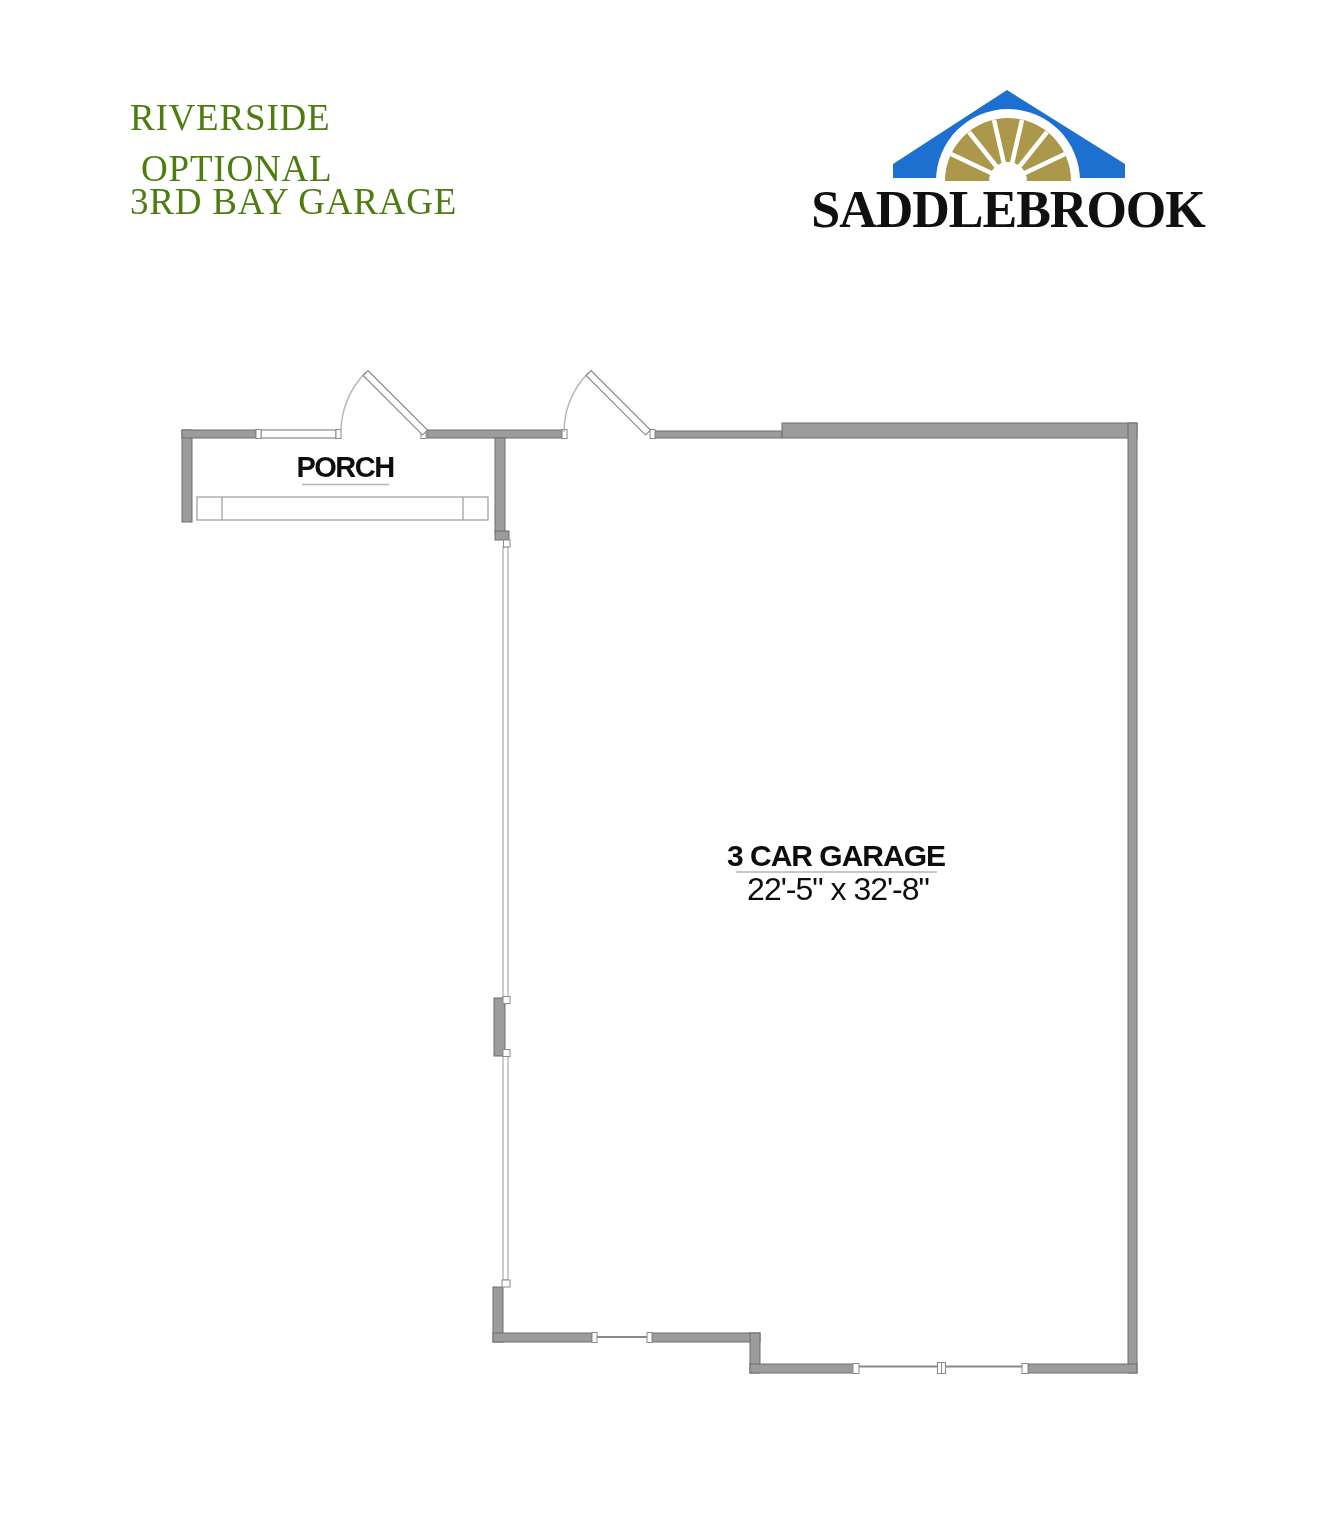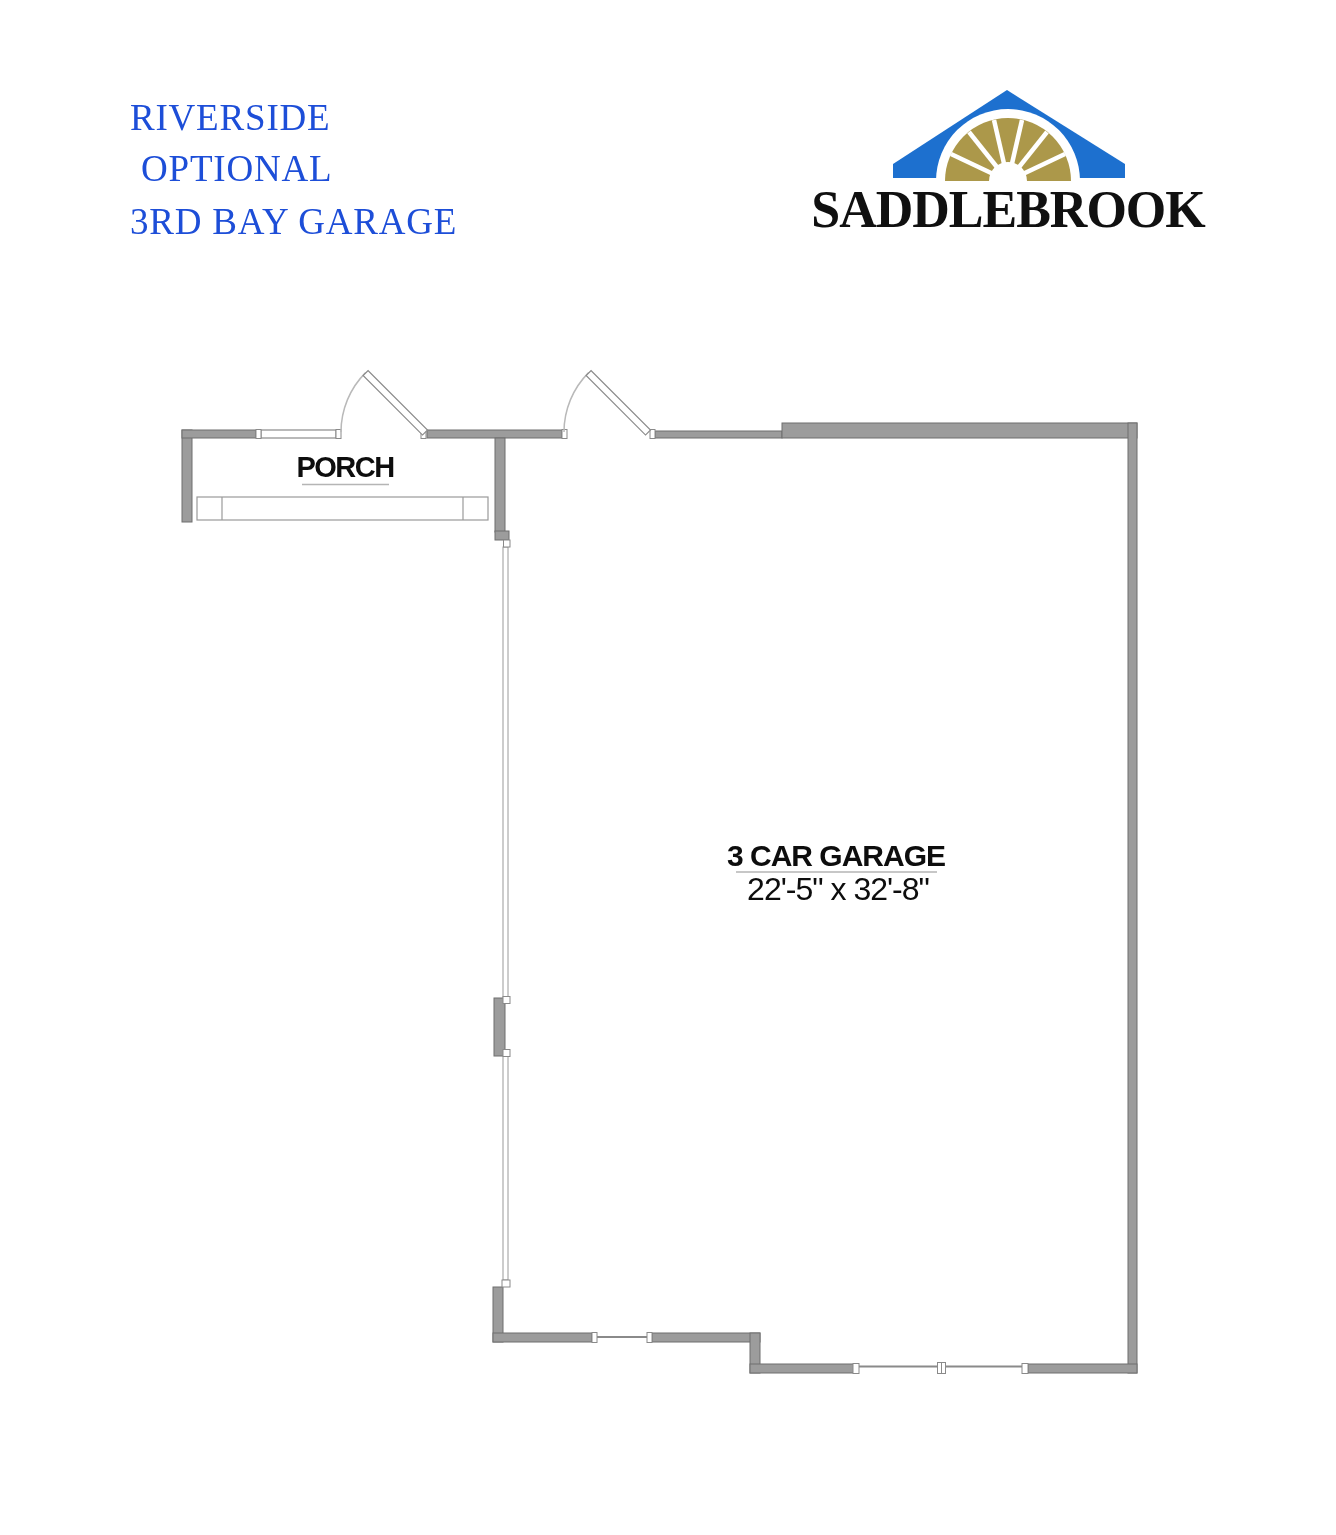--- a/index.html
+++ b/index.html
@@ -11,29 +11,29 @@
     position: relative;
     width: 1336px;
     height: 1535px;
     background: #ffffff;
     overflow: hidden;
     font-family: "Liberation Serif", serif;
   }
   .title-block div {
     position: absolute;
     left: 130px;
-    color: #1d4ed8;
+    color: #4d7c0f;
     font-family: "Liberation Serif", serif;
     font-size: 37px;
     letter-spacing: 0.8px;
     white-space: nowrap;
   }
   .title-line1 { top: 96px; }
   .title-line2 { top: 147px; margin-left: 11px; }
-  .title-line3 { top: 200px; text-align: center; }
+  .title-line3 { top: 180px; text-align: center; }
   svg.plan {
     position: absolute;
     left: 0;
     top: 0;
   }
   .plan-label {
     font-family: "Liberation Sans", sans-serif;
     font-weight: 700;
     fill: #0d0d0d;
   }

